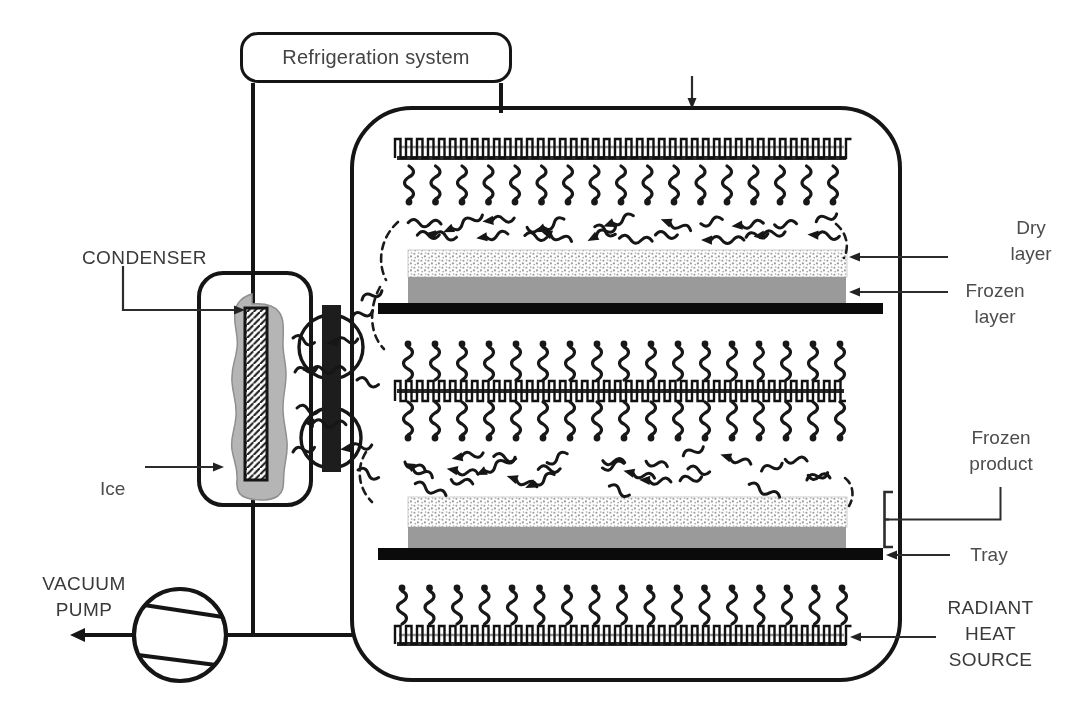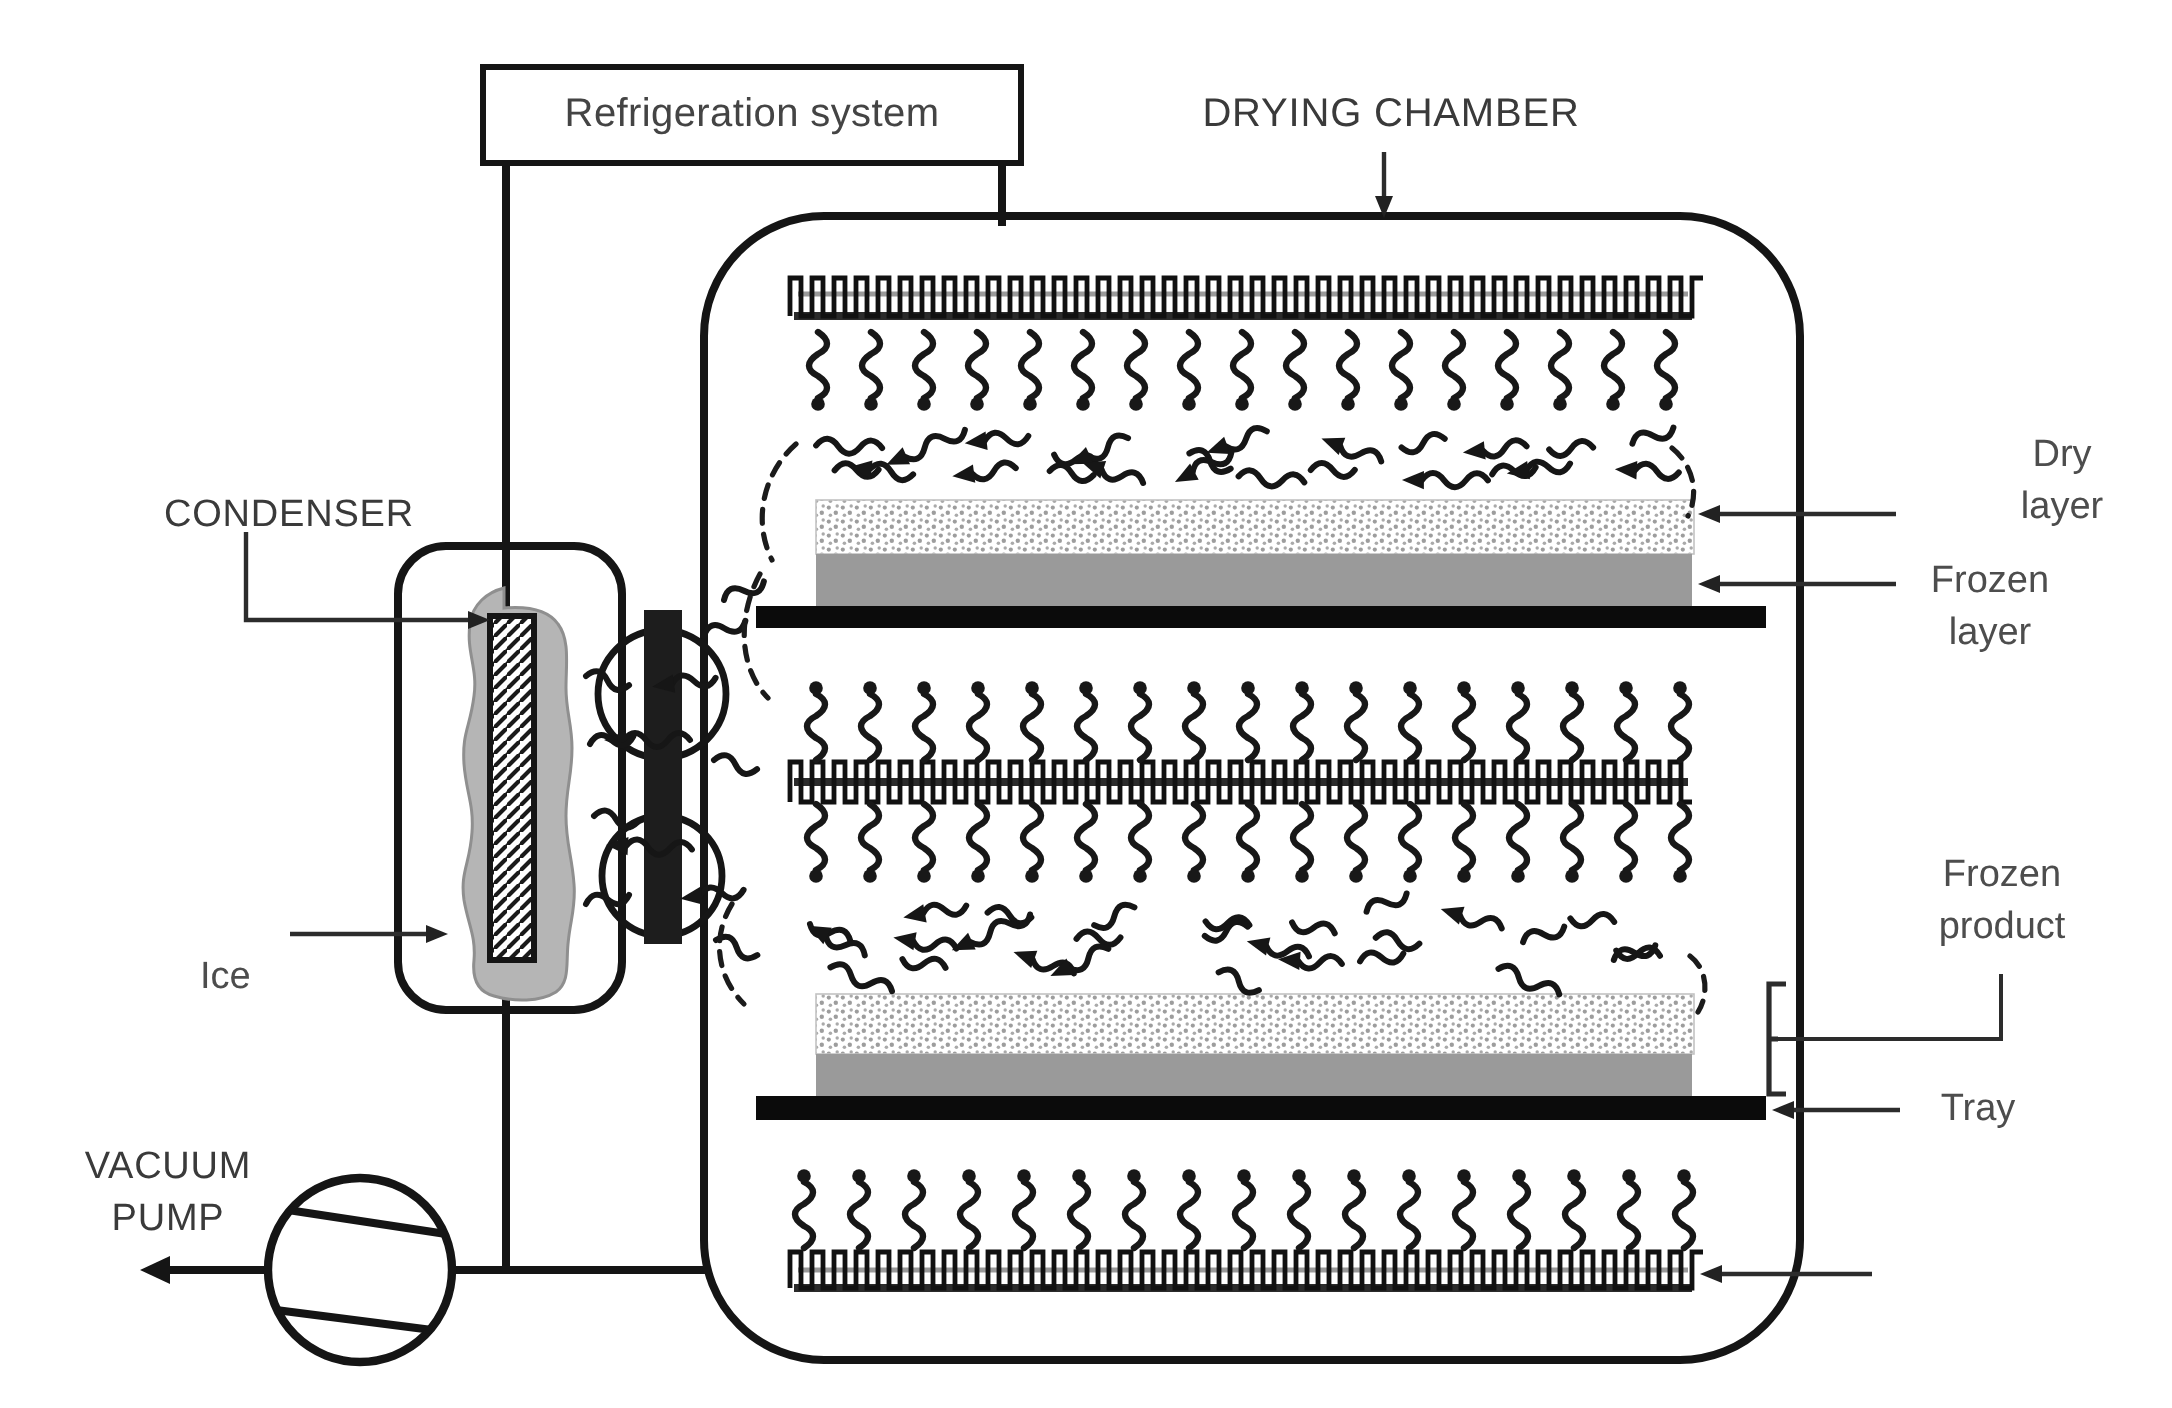--- a/index.html
+++ b/index.html
@@ -4,21 +4,21 @@
 <style>
   :root{
     --c-line:#151515; --c-text-dark:#3a3a3a; --c-text-gray:#4d4d4d;
     --c-frozen:#9a9a9a; --c-ice:#b5b5b5; --c-duct:#1d1d1d; --c-tray:#0b0b0b;
   }
   html,body{margin:0;padding:0;background:#fff;}
   #canvas{
     position:relative;width:1086px;height:704px;background:#ffffff;overflow:hidden;
     font-family:"Liberation Sans","DejaVu Sans",sans-serif;
   }
-  .vessel{position:absolute;background:#ffffff;box-sizing:border-box;z-index:1;}
+  .vessel{position:absolute;background:#ffffff;box-sizing:border-box;z-index:1;border-radius:18px;}
   #refrig-box{left:240px;top:32px;width:272px;height:51px;border:3.5px solid var(--c-line);
     display:flex;align-items:center;justify-content:center;z-index:2;}
   #refrig-box .lbl{font-size:20px;color:#444;letter-spacing:.2px;}
   #chamber{left:350px;top:106px;width:552px;height:576px;border:4.5px solid var(--c-line);border-radius:62px;}
   #condenser{left:197px;top:271px;width:116px;height:236px;border:4px solid var(--c-line);border-radius:26px;}
   svg#art{position:absolute;left:0;top:0;z-index:5;}
   .label{position:absolute;z-index:6;color:var(--c-text-gray);font-size:19px;line-height:1.38;
     white-space:pre-line;text-align:center;}
   .label.caps{color:var(--c-text-dark);letter-spacing:.4px;}
   #lbl-drying{left:568px;top:44px;width:255px;font-size:20px;}
@@ -506,25 +506,27 @@
       <polygon points="245,310 234,305.5 234,314.5"></polygon>
       <polygon points="224,467 213,462.5 213,471.5"></polygon>
       <polygon points="692,109 687.5,98 696.5,98"></polygon>
       <polygon points="849,257 860,252.5 860,261.5"></polygon>
       <polygon points="849,292 860,287.5 860,296.5"></polygon>
       <polygon points="886,555 897,550.5 897,559.5"></polygon>
       <polygon points="850,637 861,632.5 861,641.5"></polygon>
     </g>
   </svg>
 
-  <div class="label caps" id="lbl-drying">DRYING CHAMBER</div>
   <div class="label caps" id="lbl-condenser">CONDENSER</div>
   <div class="label" id="lbl-ice">Ice</div>
   <div class="label caps" id="lbl-vacuum">VACUUM
 PUMP</div>
   <div class="label" id="lbl-dry">Dry
 layer</div>
   <div class="label" id="lbl-frozen-layer">Frozen
 layer</div>
   <div class="label" id="lbl-frozen-product">Frozen
 product</div>
   <div class="label" id="lbl-tray">Tray</div>
+  <div class="label caps" id="lbl-radiant">RADIANT
+HEAT
+SOURCE</div>
 </div>
 
 </body></html>

